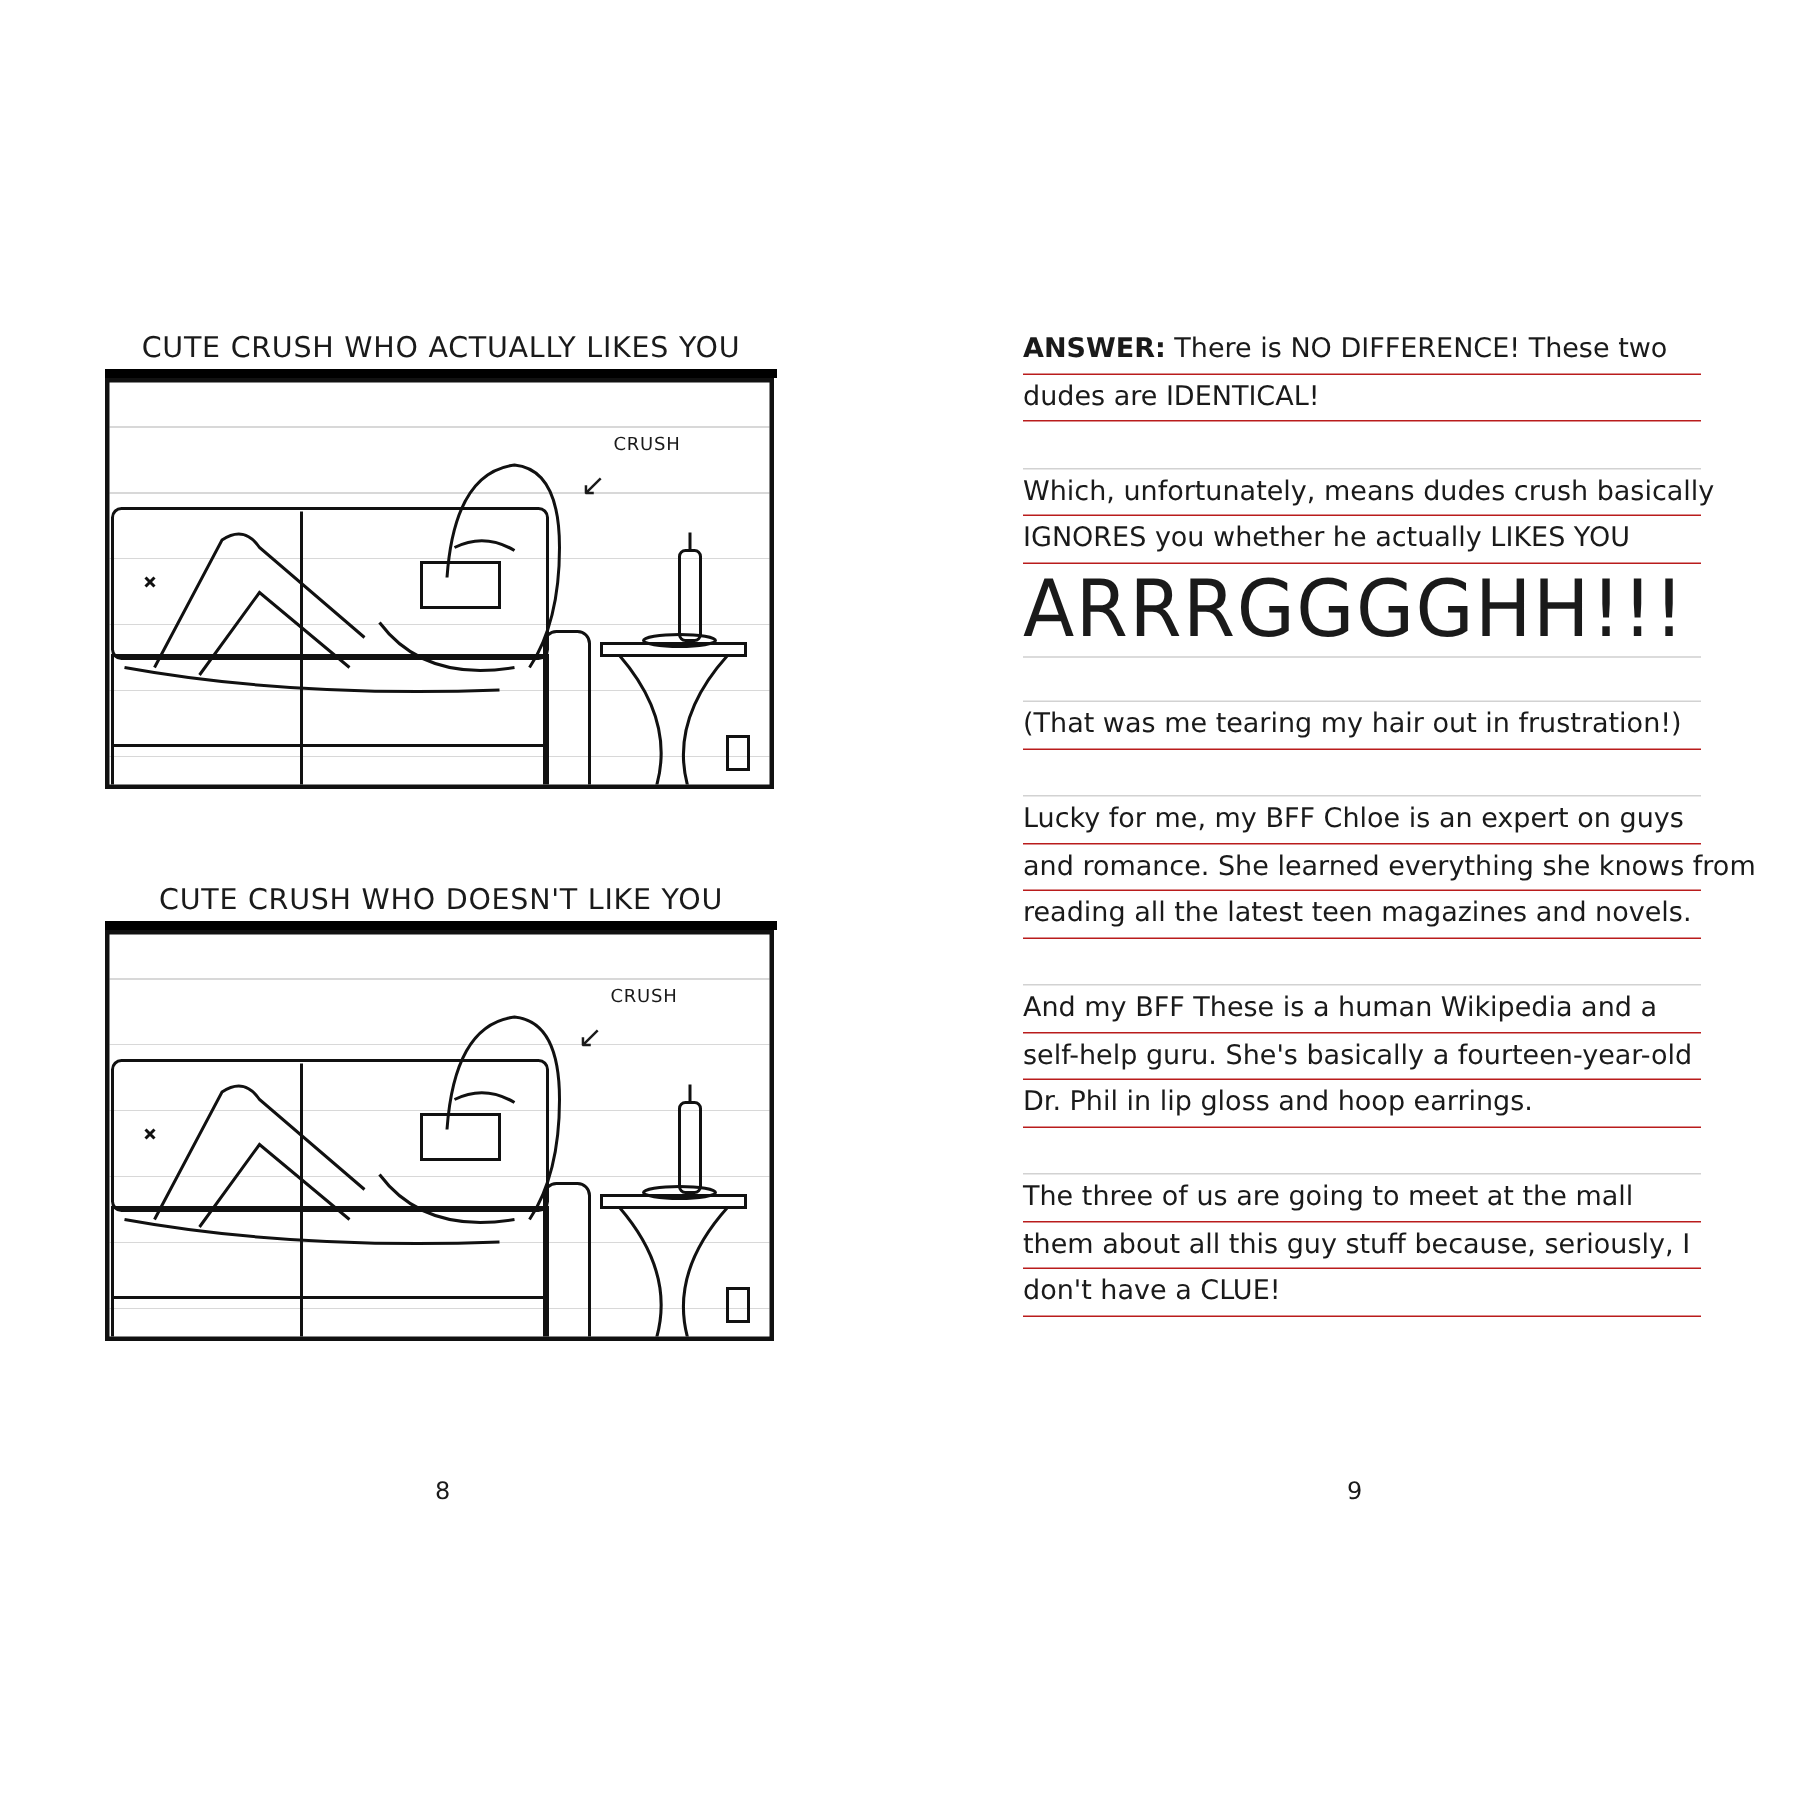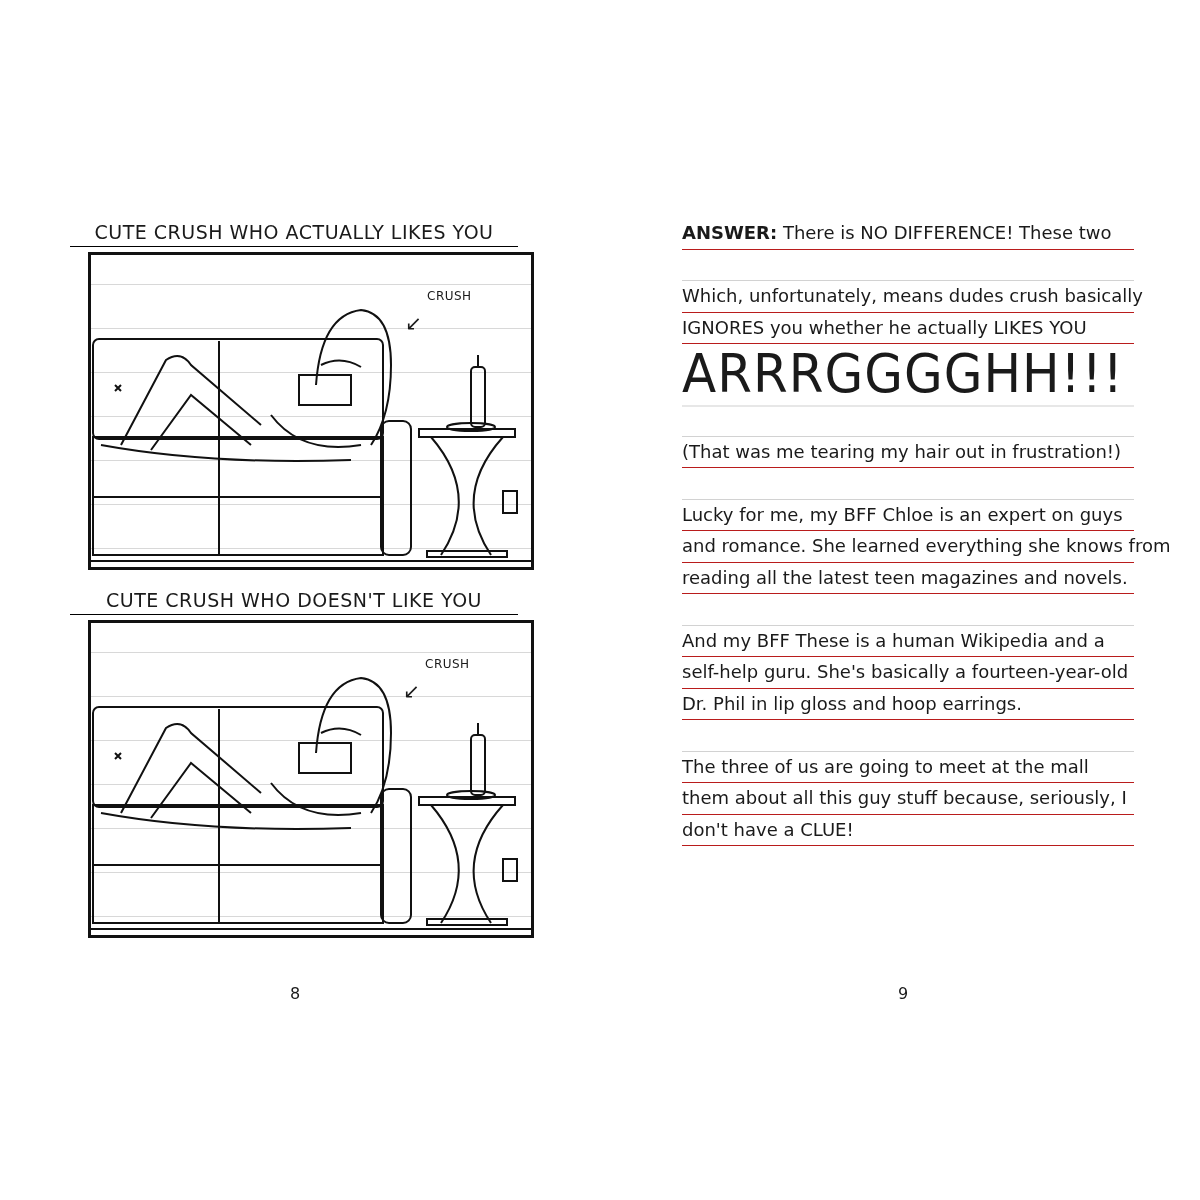--- a/index.html
+++ b/index.html
@@ -3,23 +3,23 @@
 <meta charset="utf-8">
 <style>
   html, body { margin: 0; padding: 0; background: #ffffff; }
   body { width: 1200px; height: 1200px; position: relative; overflow: hidden;
          font-family: "DejaVu Sans", sans-serif; color: #1a1a1a; }
   .page { position: absolute; top: 0; height: 1200px; }
   .left-page { left: 0; width: 600px; }
   .right-page { left: 600px; width: 600px; }
 
   .caption { position: absolute; left: 70px; width: 448px; text-align: center;
-             font-size: 19px; letter-spacing: 0.5px; border-bottom: 1px solid #000000;
+             font-size: 19px; letter-spacing: 0.5px; border-bottom: 6px solid #000000;
              padding-bottom: 2px; line-height: 24px; }
-  .panel { position: absolute; left: 88px; width: 446px; height: 318px;
+  .panel { position: absolute; left: 70px; width: 446px; height: 274px;
            border: 3px solid #111; box-sizing: border-box; overflow: hidden;
            background: repeating-linear-gradient(#fff 0px, #fff 29px, #d8d8d8 29px, #d8d8d8 30px, #fff 30px, #fff 44px); }
   .panel svg { position: absolute; left: 0; top: 0; }
   .crush-label { position: absolute; font-size: 12px; letter-spacing: 0.5px; }
   .page-number { position: absolute; top: 984px; font-size: 16px; }
 
   .text-block { position: absolute; left: 82px; width: 452px; }
   .line { font-size: 18px; line-height: 30.5px; height: 30.5px; border-bottom: 1px solid #b91c1c;
           white-space: nowrap; }
   .blank { height: 30.5px; border-bottom: 1px solid #d2d2d2; }
@@ -109,20 +109,21 @@
     <span class="crush-label" style="left:334px; top:34px;">CRUSH</span>
     <span class="crush-label" style="left:312px; top:56px; font-size:20px;">↙</span>
   </div>
 
   <div class="page-number" style="left:290px;">8</div>
 </div>
 
 <div class="page right-page">
   <div class="text-block" style="top:218px;">
     <div class="line"><span class="bold">ANSWER:</span><span> There is NO DIFFERENCE! These two</span></div>
+    <div class="line">dudes are IDENTICAL!</div>
     <div class="blank"></div>
     <div class="line">Which, unfortunately, means dudes crush basically</div>
     <div class="line">IGNORES you whether he actually LIKES YOU</div>
     <div class="shout">ARRRGGGGHH!!!</div>
     <div class="blank"></div>
     <div class="line">(That was me tearing my hair out in frustration!)</div>
     <div class="blank"></div>
     <div class="line">Lucky for me, my BFF Chloe is an expert on guys</div>
     <div class="line">and romance. She learned everything she knows from</div>
     <div class="line">reading all the latest teen magazines and novels.</div>

